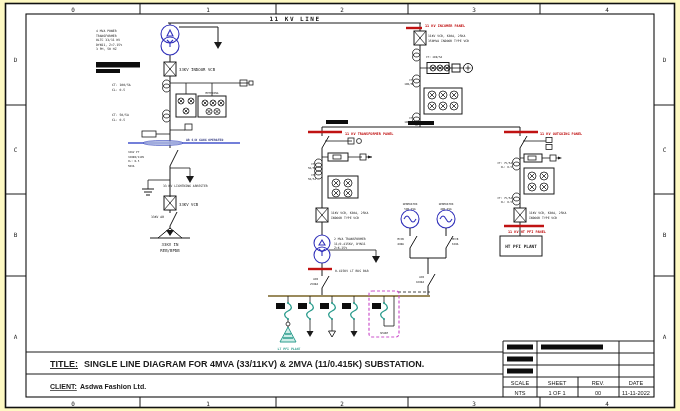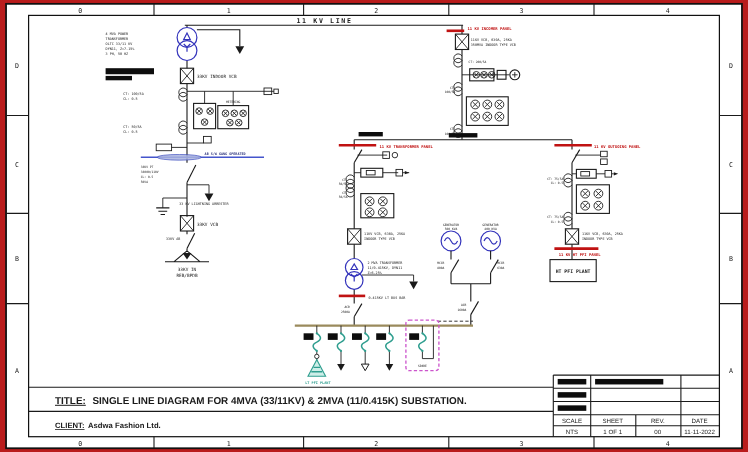--- a/index.html
+++ b/index.html
@@ -1,16 +1,16 @@
 <!DOCTYPE html>
 <html><head>
 <meta charset="utf-8">
 <style>
   html,body{margin:0;padding:0;background:#ffffff;}
-  .page{position:relative;width:680px;height:411px;background:#b91c1c;font-family:"Liberation Sans",sans-serif;}
+  .page{position:relative;width:680px;height:411px;background:#fef9c3;font-family:"Liberation Sans",sans-serif;}
   svg{display:block;}
   svg text{font-family:"DejaVu Sans Mono",monospace;fill:#1a1a1a;}
   .t{font-size:3.1px;}
   .t2{font-size:2.7px;}
   .s{font-size:4px;}
   .m{font-size:4.4px;font-weight:bold;}
   .hdr{font-size:6px;font-weight:bold;letter-spacing:1.5px;}
   .red{font-size:3.5px;font-weight:bold;fill:#c01212;}
   .teal{font-size:3.2px;font-weight:bold;fill:#2f9e8f;}
   .blue{font-size:3.1px;font-weight:bold;fill:#333a80;}

